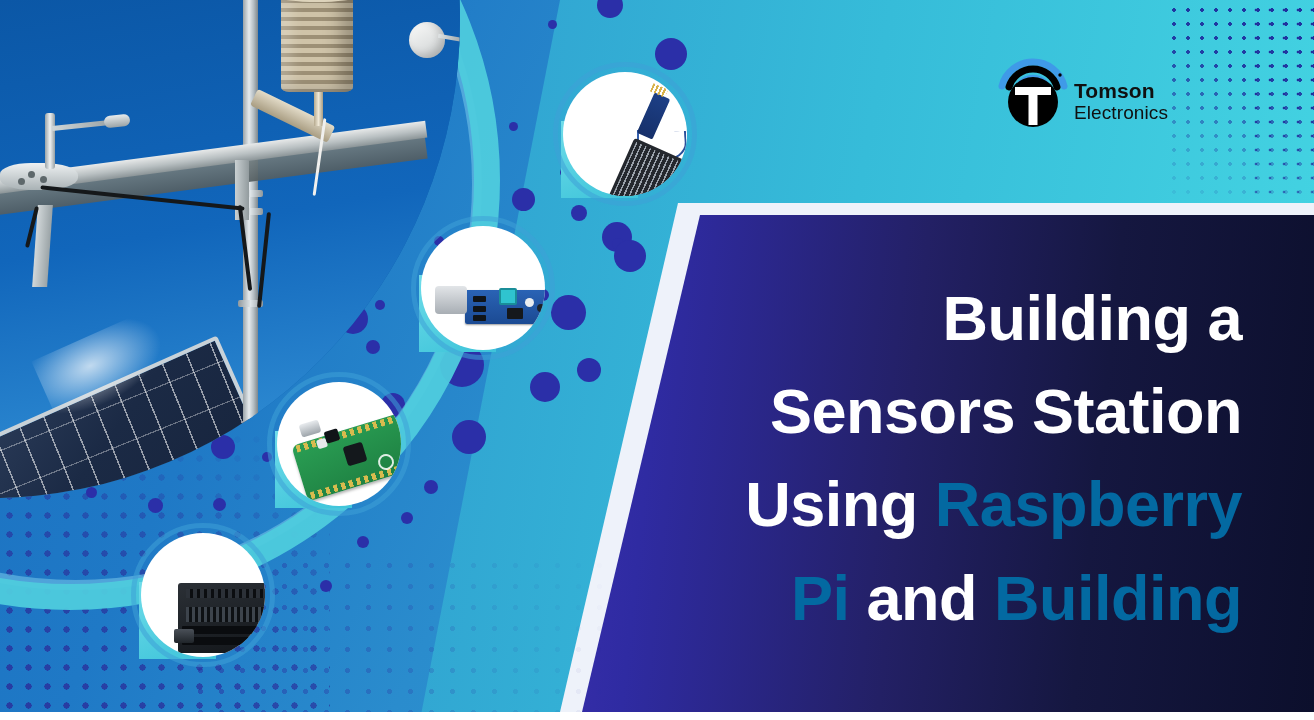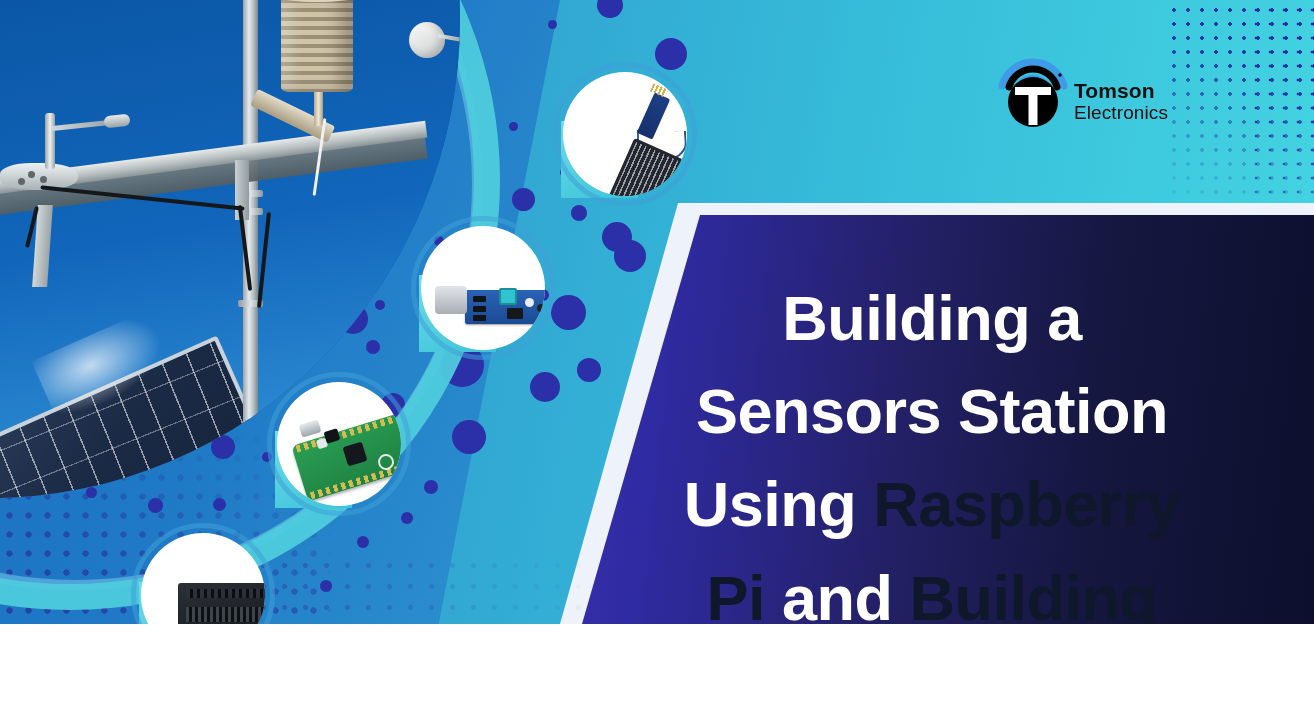--- a/index.html
+++ b/index.html
@@ -1,19 +1,19 @@
 <!DOCTYPE html>
 <html><head>
 <meta charset="utf-8">
 <style>
   * { margin:0; padding:0; box-sizing:border-box; }
   html,body { width:1314px; height:720px; overflow:hidden; background:#fff;
               font-family:"Liberation Sans", sans-serif; }
 
-  .banner { position:relative; width:1314px; height:624px; overflow:hidden; }
+  .banner { position:relative; width:1314px; height:712px; overflow:hidden; }
 
   
   .teal-bg {
     position:absolute; inset:0;
     background:linear-gradient(100deg,#2786c6 0%,#2f9ccf 25%,#36bcd9 62%,#45d6e3 100%);
   }
 
   
   .dots-tr {
     position:absolute; top:0; right:0; width:150px; height:215px;
@@ -263,26 +263,26 @@
   
   .logo { position:absolute; left:996px; top:56px; width:170px; height:80px; }
   .logo-mark { position:absolute; left:0; top:0; width:74px; height:74px; }
   .logo-txt { position:absolute; left:78px; top:24px; line-height:1.0; }
   .logo-txt .l1 { font-size:21px; font-weight:bold; color:#101010; letter-spacing:.1px; }
   .logo-txt .l2 { font-size:19px; font-weight:400; color:#101010; letter-spacing:.1px; margin-top:2px; }
 
   
   .headline {
     position:absolute; right:72px; top:272px; width:620px;
-    text-align:center; color:#fff;
+    text-align:right; color:#fff;
     font-weight:800; font-size:63px; line-height:1.48;
     letter-spacing:-.5px;
   }
   .headline .ln { display:block; white-space:nowrap; }
-  .hl { color:#0f172a; }
+  .hl { color:#0369a1; }
   .subtitle {
     position:absolute; right:257px; top:644px;
     color:#e8ecf5; font-size:17px; font-weight:400; letter-spacing:.2px;
   }
 </style>
 </head>
 <body>
 
 <div class="banner">
 

